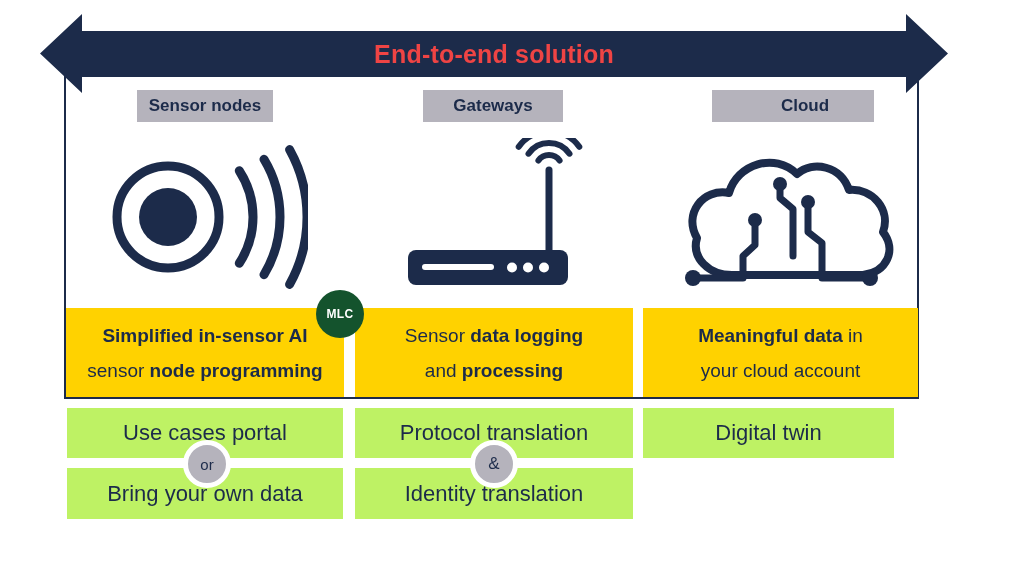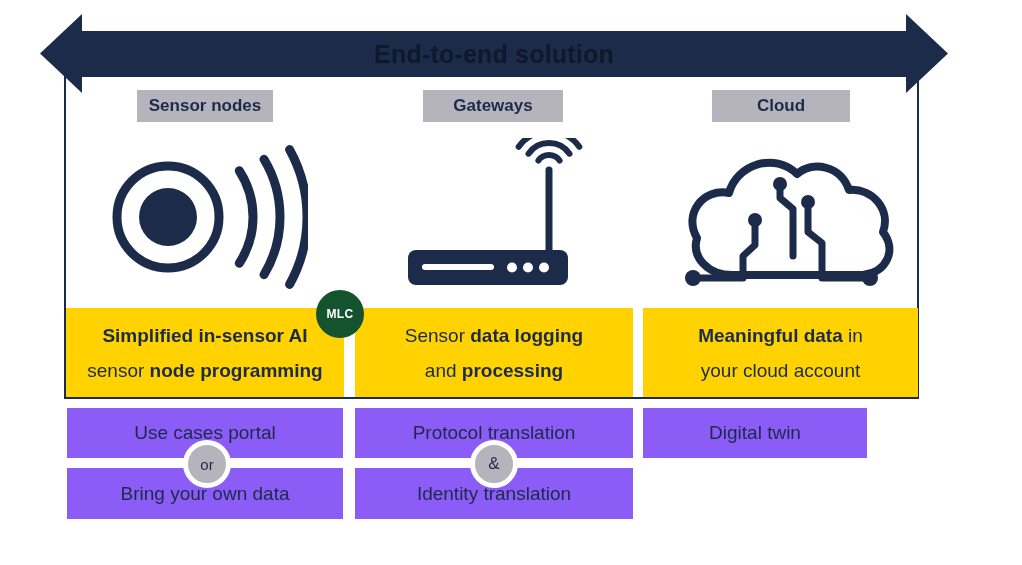--- a/index.html
+++ b/index.html
@@ -10,31 +10,31 @@
   
   .frame{
     position:absolute;left:64px;top:55px;width:855px;height:344px;
     box-sizing:border-box;border:2px solid #1c2b4a;background:#ffffff;z-index:1;
   }
   
   .arrow-svg{position:absolute;left:36px;top:12px;z-index:2;}
   .arrow-title{
     position:absolute;left:36px;top:31px;width:916px;height:46px;z-index:3;
     display:flex;align-items:center;justify-content:center;
-    color:#0f172a;font-size:25px;font-weight:bold;letter-spacing:.2px;
+    color:#ef4444;font-size:25px;font-weight:bold;letter-spacing:.2px;
   }
   
   .hdr{
     position:absolute;top:90px;height:32px;z-index:2;background:#b5b3bc;
     display:flex;align-items:center;justify-content:center;
     font-size:17px;font-weight:bold;color:#1c2b4a;
   }
   .hdr1{left:137px;width:136px;text-align:right;}
   .hdr2{left:423px;width:140px;}
-  .hdr3{left:712px;width:138px;}
+  .hdr3{left:712px;width:138px;padding-left:24px;}
   
   .icon-svg{position:absolute;z-index:2;}
   .icon-sensor{left:108px;top:142px;}
   .icon-router{left:398px;top:138px;}
   .icon-cloud{left:675px;top:138px;}
   
   .mlc{
     position:absolute;left:316px;top:290px;width:48px;height:48px;border-radius:50%;
     background:#14532d;color:#ffffff;display:flex;align-items:center;justify-content:center;
     font-size:12px;font-weight:bold;z-index:4;letter-spacing:.3px;
@@ -43,28 +43,28 @@
   .ybox{
     position:absolute;top:308px;height:89px;background:#ffd200;z-index:2;
     display:flex;flex-direction:column;align-items:center;justify-content:center;
     text-align:center;font-size:19px;line-height:27px;color:#1c2b4a;gap:8px;
   }
   .y1{left:66px;width:278px;}
   .y2{left:355px;width:278px;}
   .y3{left:643px;width:275px;}
   
   .gbox{
-    position:absolute;background:#8b5cf6;display:flex;align-items:center;justify-content:center;
-    font-size:19px;color:#1c2b4a;z-index:1;text-align:right;
+    position:absolute;background:#bef264;display:flex;align-items:center;justify-content:center;
+    font-size:22px;color:#1c2b4a;z-index:1;text-align:right;
   }
   .r1{top:408px;height:50px;}
   .r2{top:468px;height:51px;}
   .c1{left:67px;width:276px;}
   .c2{left:355px;width:278px;}
-  .c3{left:643px;width:224px;}
+  .c3{left:643px;width:251px;}
   
   .conn{
     position:absolute;top:440px;width:38px;height:38px;border-radius:50%;
     background:#b5b3bc;border:5px solid #ffffff;z-index:3;
     display:flex;align-items:center;justify-content:center;
     font-size:15px;color:#1c2b4a;
   }
   .conn1{left:183px;}
   .conn2{left:470px;font-size:17px;}
 </style>

